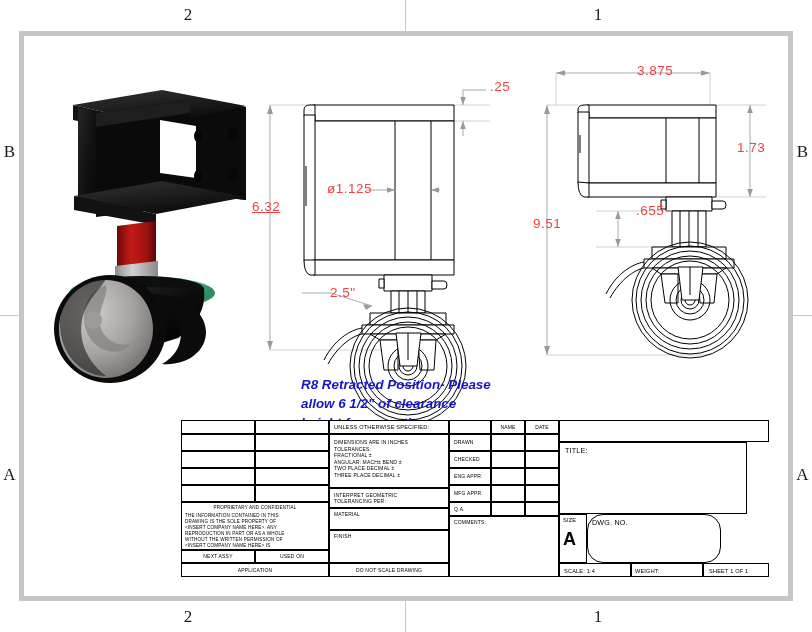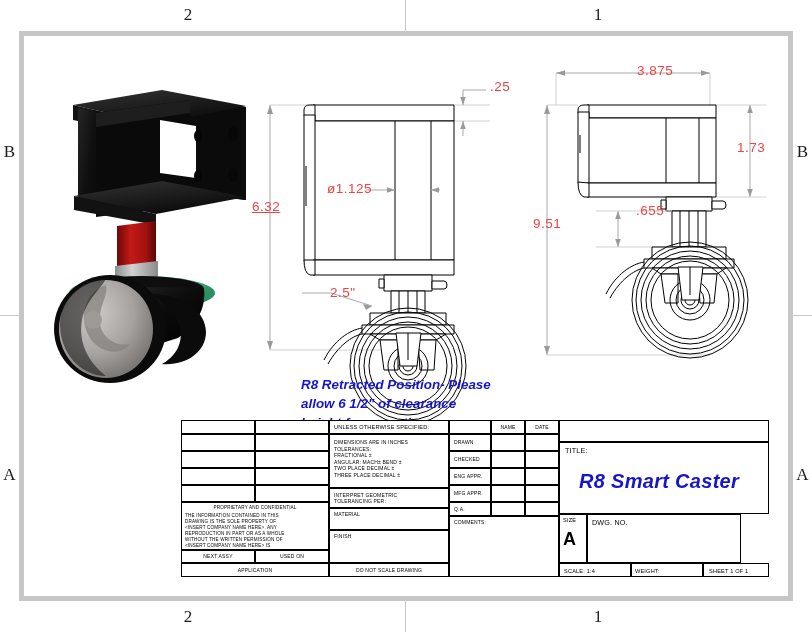--- a/index.html
+++ b/index.html
@@ -483,32 +483,29 @@
       <span class="tb-txt t55">Q.A.</span>
     </div>
     <div class="cell" style="left:310px;top:82px;width:34px;height:14px;"></div>
     <div class="cell" style="left:344px;top:82px;width:34px;height:14px;"></div>
 
     <div class="cell" style="left:268px;top:96px;width:110px;height:61px;padding:2px 0 0 4px;">
       <span class="tb-txt t55">COMMENTS:</span>
     </div>
 
     <div class="cell" style="left:378px;top:0;width:210px;height:22px;"></div>
-    <div class="cell" style="left:378px;top:22px;width:210px;height:72px;padding:3px 0 0 5px;">
+    <div class="cell" style="left:378px;top:22px;width:188px;height:72px;padding:3px 0 0 5px;">
       <span class="tb-txt t7">TITLE:</span>
-      <div style="margin-top:14px;padding-left:14px;">
-        <span class="tb-title-blue">R8 Smart Caster</span>
-      </div>
     </div>
 
     <div class="cell" style="left:378px;top:94px;width:28px;height:49px;padding:2px 0 0 3px;">
       <span class="tb-txt t6">SIZE</span>
       <span class="sizeA" style="display:block;margin-top:6px;">A</span>
     </div>
-    <div class="cell" style="left:406px;top:94px;width:154px;height:49px;padding:2.5px 0 0 4px;">
+    <div class="cell" style="left:406px;top:94px;width:134px;height:49px;padding:2.5px 0 0 4px;border-radius:16px;">
       <span class="tb-txt t7">DWG.  NO.</span>
     </div>
 
     <div class="cell" style="left:378px;top:143px;width:72px;height:14px;padding:3.5px 0 0 4px;">
       <span class="tb-txt t6">SCALE: 1:4</span>
     </div>
     <div class="cell" style="left:450px;top:143px;width:72px;height:14px;padding:3.5px 0 0 3px;">
       <span class="tb-txt t6">WEIGHT:</span>
     </div>
     <div class="cell" style="left:522px;top:143px;width:66px;height:14px;padding:3.5px 0 0 5px;">

